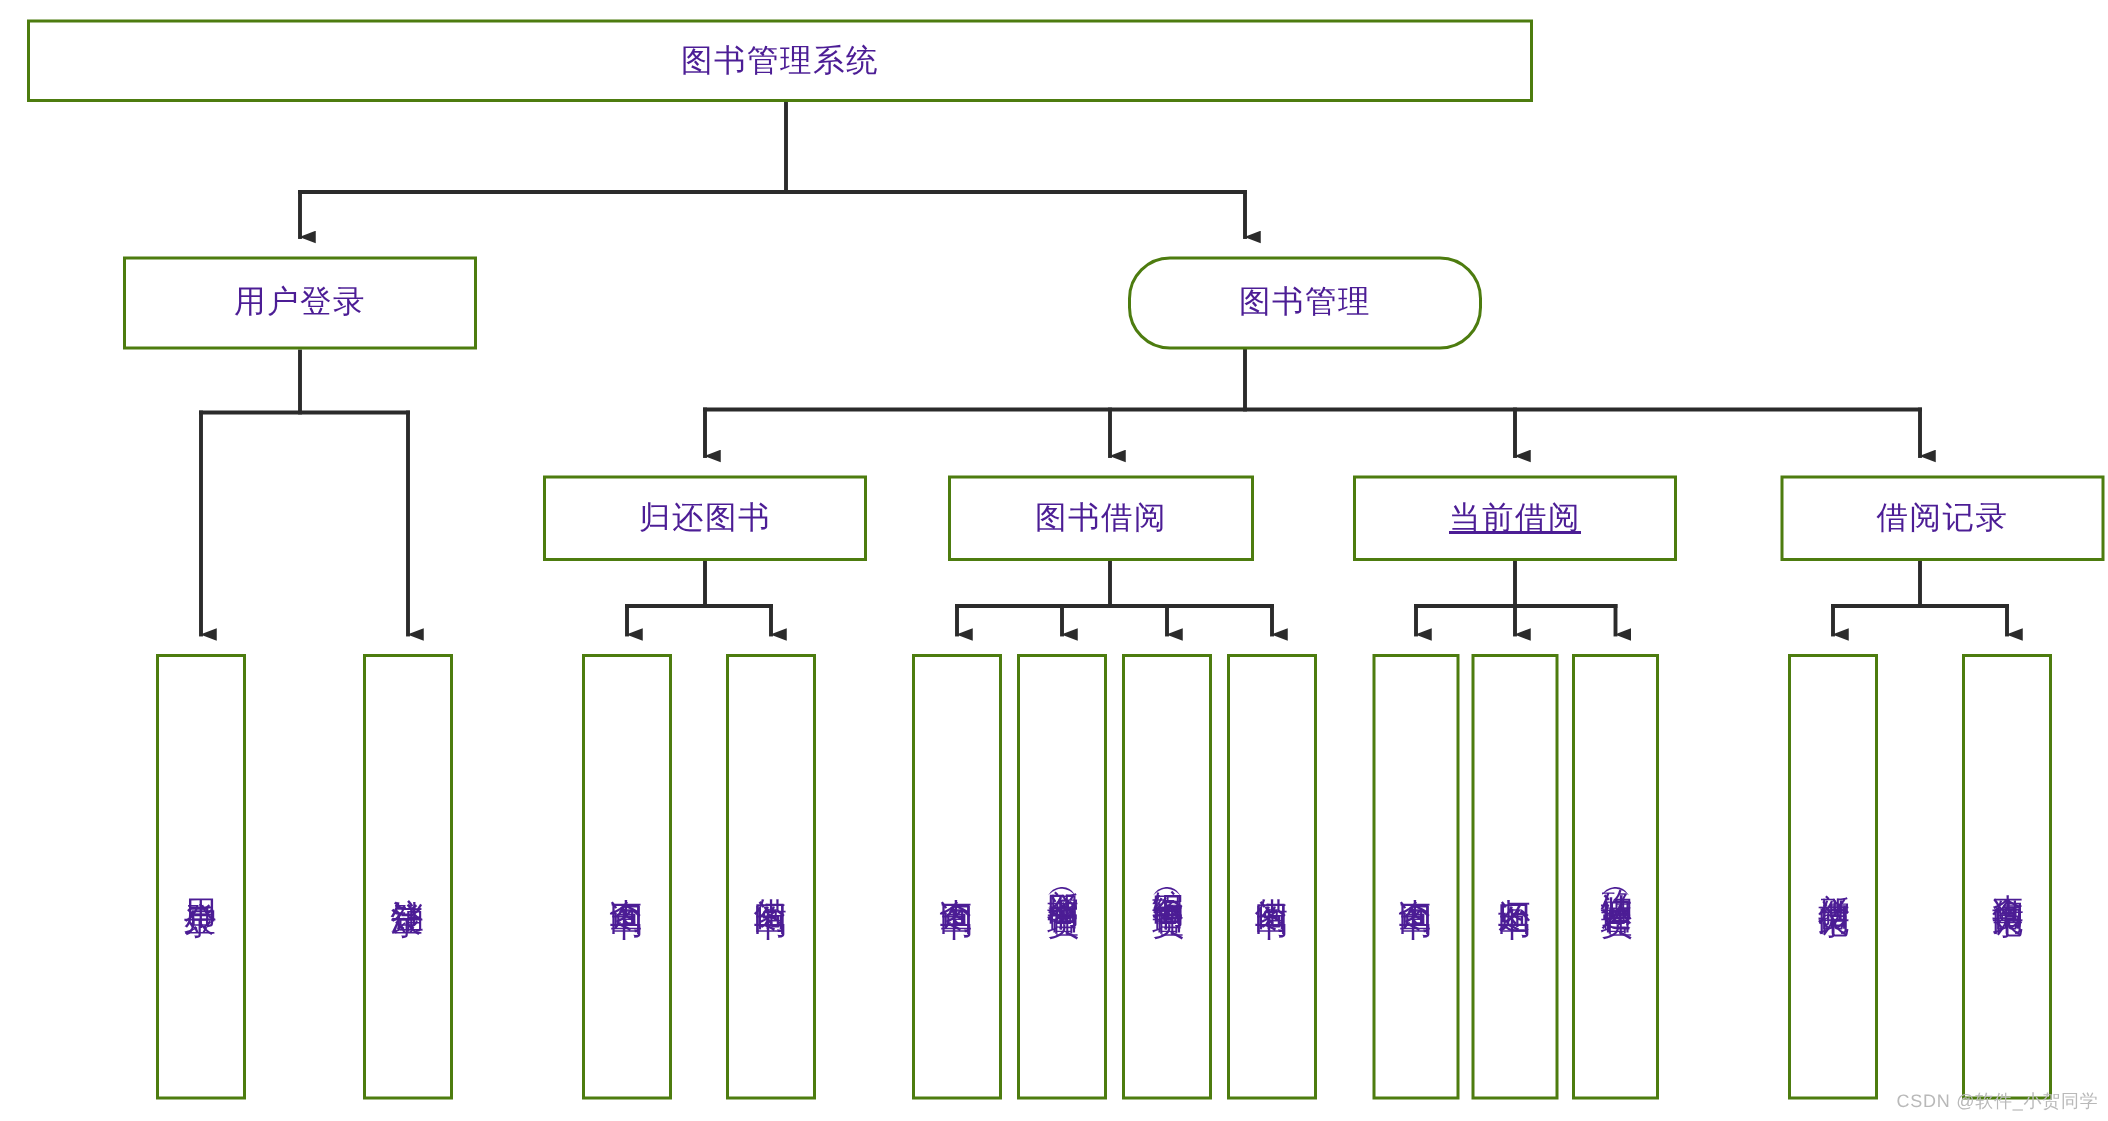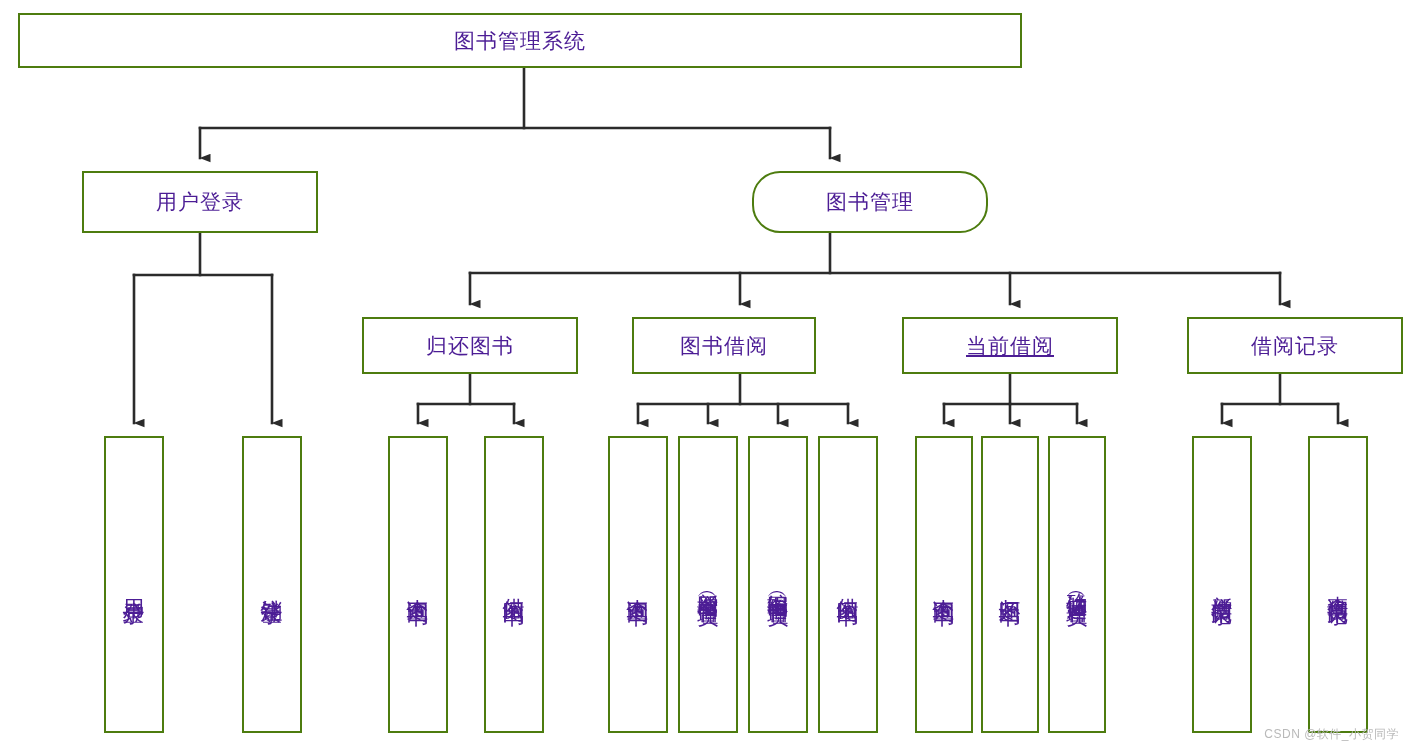--- a/index.html
+++ b/index.html
@@ -132,21 +132,21 @@
   <div class="node horiz" style="left:82px;top:171px;width:236px;height:62px;">
     <span class="label">用户登录</span>
   </div>
   <div class="node horiz" style="left:752px;top:171px;width:236px;height:62px;border-radius:28px;">
     <span class="label">图书管理</span>
   </div>
 
   <div class="node horiz" style="left:362px;top:317px;width:216px;height:57px;">
     <span class="label">归还图书</span>
   </div>
-  <div class="node horiz" style="left:632px;top:317px;width:184px;height:57px;">
+  <div class="node horiz" style="left:632px;top:317px;width:204px;height:57px;">
     <span class="label">图书借阅</span>
   </div>
   <div class="node horiz" style="left:902px;top:317px;width:216px;height:57px;text-decoration:underline;">
     <span class="label">当前借阅</span>
   </div>
   <div class="node horiz" style="left:1187px;top:317px;width:216px;height:57px;">
     <span class="label">借阅记录</span>
   </div>
 
   <div class="node vert" style="left:104px;top:436px;width:60px;height:297px;">

